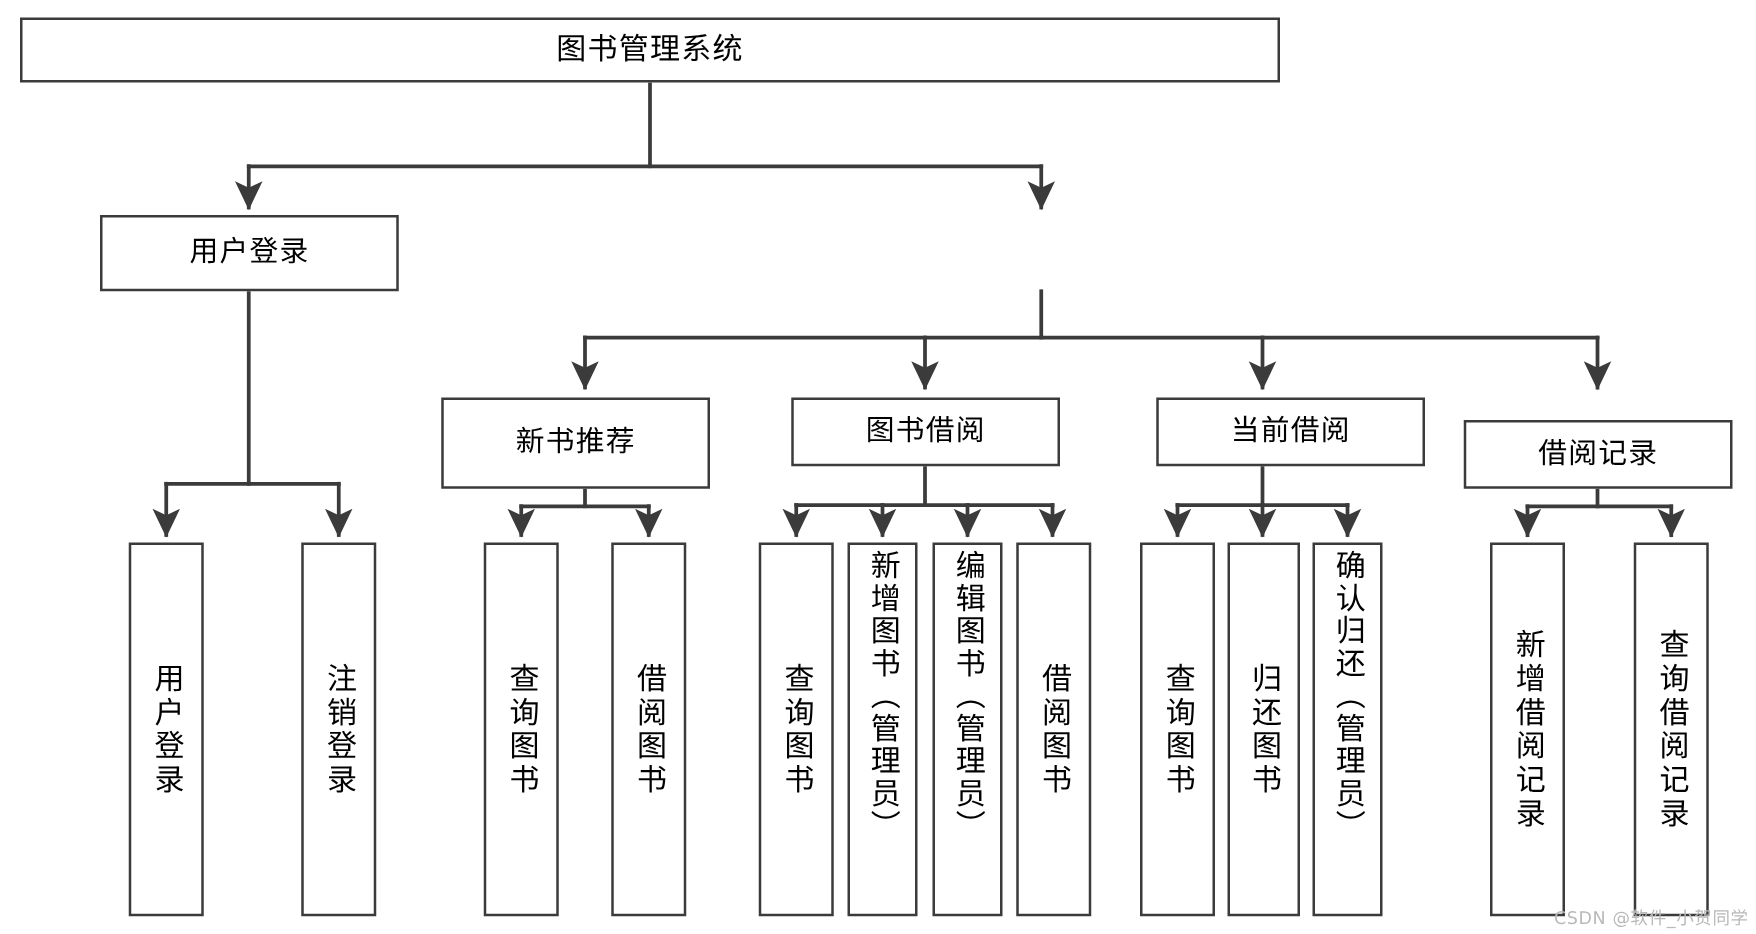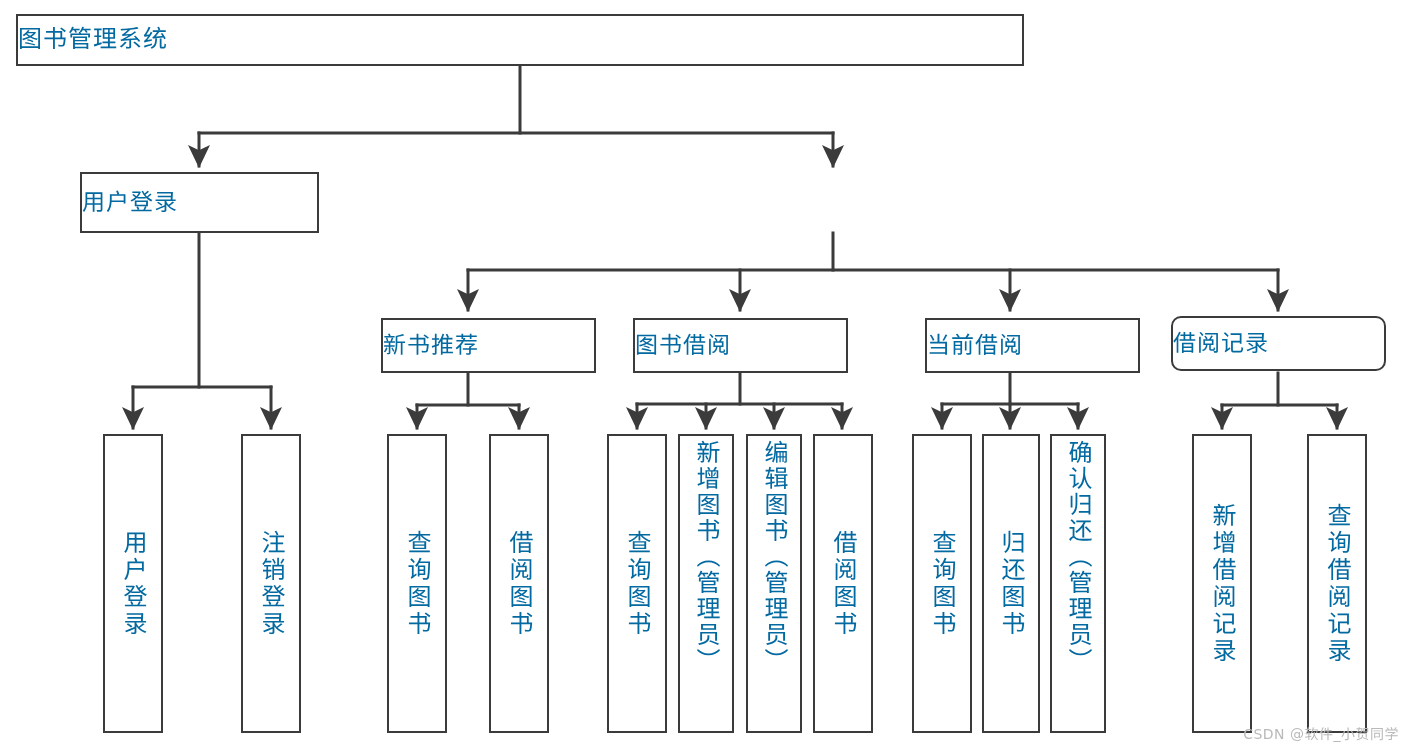--- a/index.html
+++ b/index.html
@@ -26,22 +26,22 @@
     height: 747px;
     pointer-events: none;
   }
   .node {
     position: absolute;
     box-sizing: border-box;
     background: #ffffff;
     border: 2px solid #3b3b3b;
     display: flex;
     align-items: center;
-    justify-content: flex-start;
-    color: #0369a1;
+    justify-content: center;
+    color: #000000;
     z-index: 2;
   }
   .node .lbl {
     display: block;
     text-align: center;
     line-height: 1.08;
     letter-spacing: 0.5px;
     white-space: pre-line;
   }
   
@@ -140,30 +140,30 @@
   </svg>
 
   <div class="node h root" style="left:16px; top:14px; width:1008px; height:52px;">
     <span class="lbl">图书管理系统</span>
   </div>
 
   <div class="node h" style="left:80px; top:172px; width:239px; height:61px;">
     <span class="lbl">用户登录</span>
   </div>
 
-  <div class="node h" style="left:381px; top:318px; width:215px; height:55px;">
+  <div class="node h" style="left:353px; top:318px; width:215px; height:73px;">
     <span class="lbl">新书推荐</span>
   </div>
   <div class="node h" style="left:633px; top:318px; width:215px; height:55px;">
     <span class="lbl">图书借阅</span>
   </div>
   <div class="node h" style="left:903px; top:318px; width:215px; height:55px;margin-left:22px;">
     <span class="lbl">当前借阅</span>
   </div>
-  <div class="node h" style="left:1171px; top:316px; width:215px; height:55px;border-radius:10px;">
+  <div class="node h" style="left:1171px; top:336px; width:215px; height:55px;">
     <span class="lbl">借阅记录</span>
   </div>
 
   <div class="node v mid" style="left:103px; top:434px; width:60px; height:299px;">
     <span class="lbl">用户登录</span>
   </div>
   <div class="node v mid" style="left:241px; top:434px; width:60px; height:299px;">
     <span class="lbl">注销登录</span>
   </div>
 

